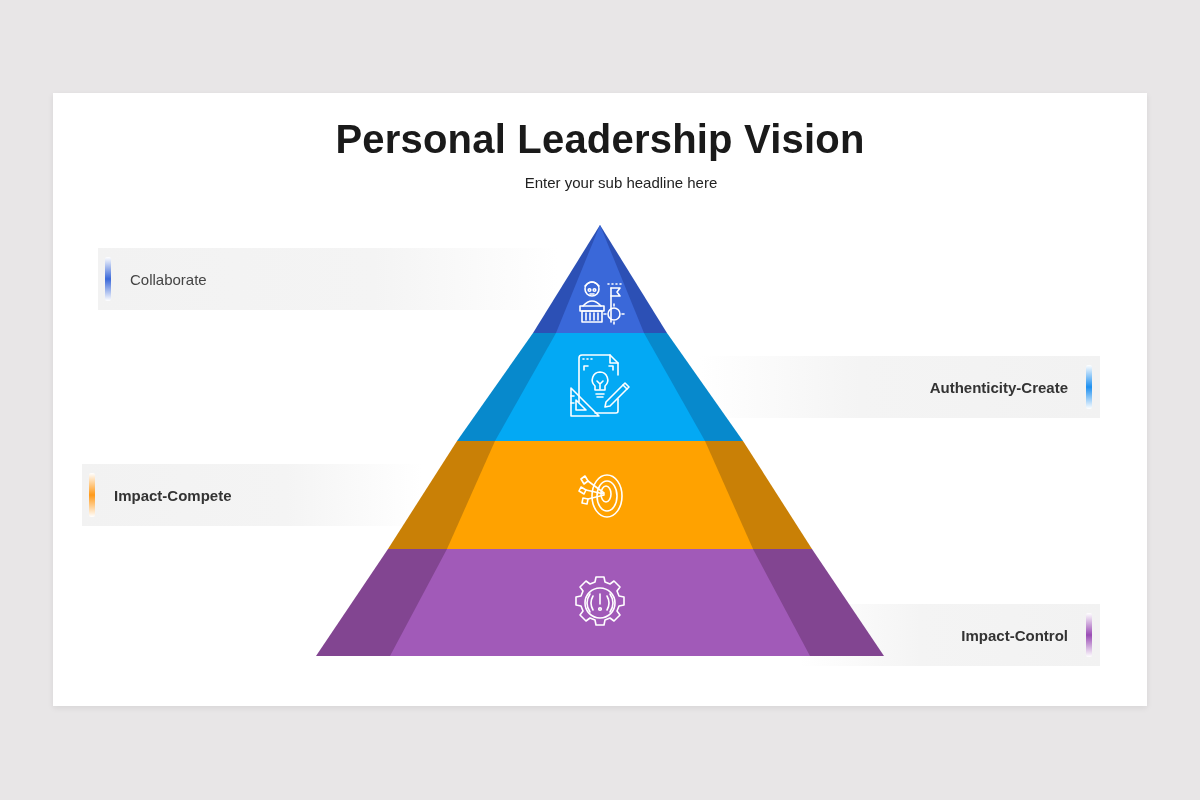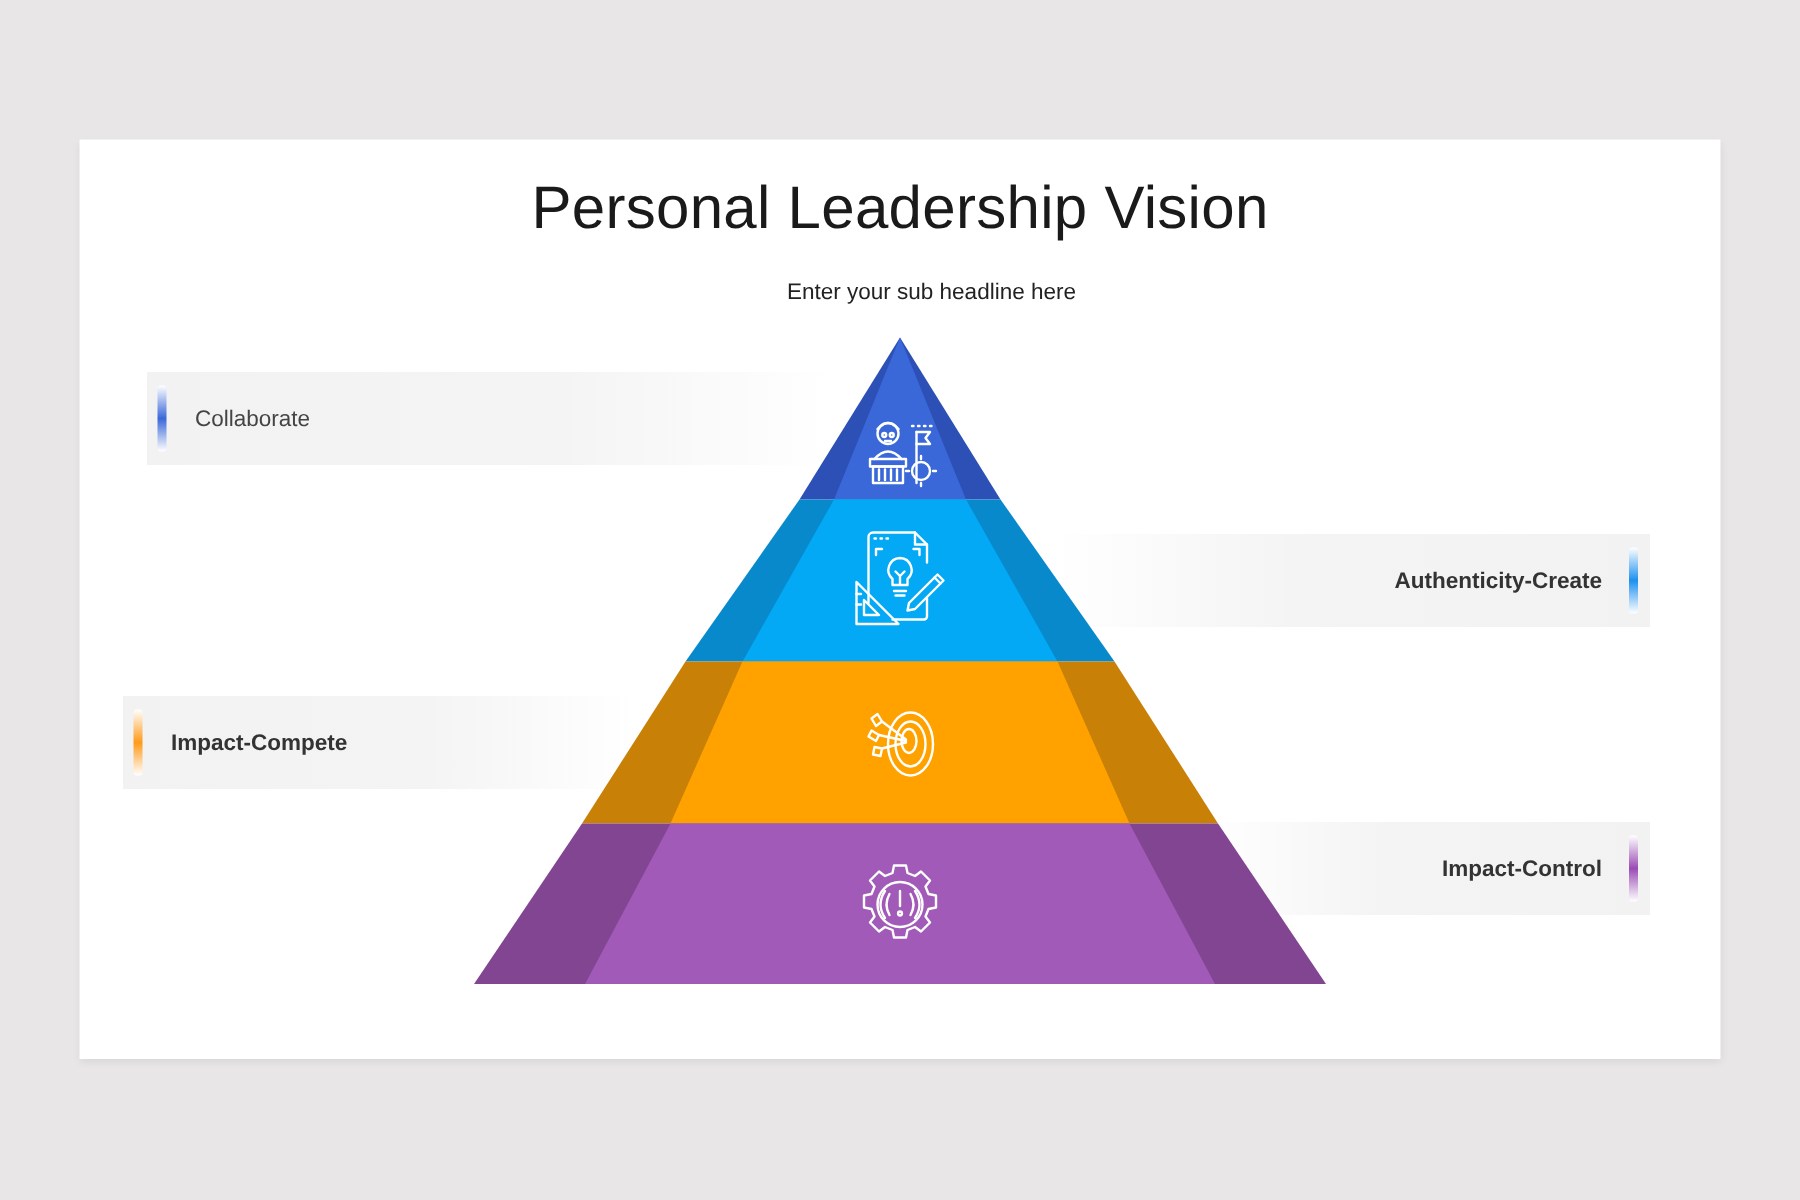--- a/index.html
+++ b/index.html
@@ -9,25 +9,25 @@
     font-family: "Liberation Sans", sans-serif;
     position: relative;
   }
   .slide {
     position: absolute; left: 53px; top: 93px; width: 1094px; height: 613px;
     background: #ffffff;
     box-shadow: 0 2px 6px rgba(0,0,0,0.08);
   }
   .title {
     position: absolute; left: 0; right: 0; top: 117px;
-    text-align: center; font-size: 40px; color: #1a1a1a; font-weight: normal;
+    text-align: center; font-size: 40px; color: #1a1a1a; font-weight: bold;
     letter-spacing: 0.2px;
   }
   .subtitle {
-    position: absolute; left: 0; right: 0; top: 186px;
+    position: absolute; left: 0; right: 0; top: 174px;
     text-align: center; font-size: 15px; color: #222; padding-left: 42px;
   }
   .card {
     position: absolute; height: 62px;
     display: flex; align-items: center;
   }
   .card.left {
     background: linear-gradient(to right, #f2f2f2 0%, #f4f4f4 60%, rgba(255,255,255,0) 100%);
   }
   .card.right {
@@ -69,21 +69,21 @@
   </div>
 </div>
 
 <div class="card left" style="left:82px; top:464px; width:340px;">
   <div class="accent" style="background:linear-gradient(to bottom, #ffffff 0%, #ff9a1a 50%, #ffffff 100%);"></div>
   <div class="card-text">
     <div class="card-title">Impact-Compete</div>
   </div>
 </div>
 
-<div class="card right" style="left:800px; top:548px; width:300px;">
+<div class="card right" style="left:800px; top:604px; width:300px;">
   <div class="accent" style="background:linear-gradient(to bottom, #ffffff 0%, #9a4cb5 50%, #ffffff 100%);"></div>
   <div class="card-text">
     <div class="card-title">Impact-Control</div>
   </div>
 </div>
 
 <svg class="pyramid" viewBox="0 0 1200 800" width="1200" height="800">
 
   <g class="band">
     <polygon points="600,225 533,333 667,333" fill="#2c50b5"></polygon>

